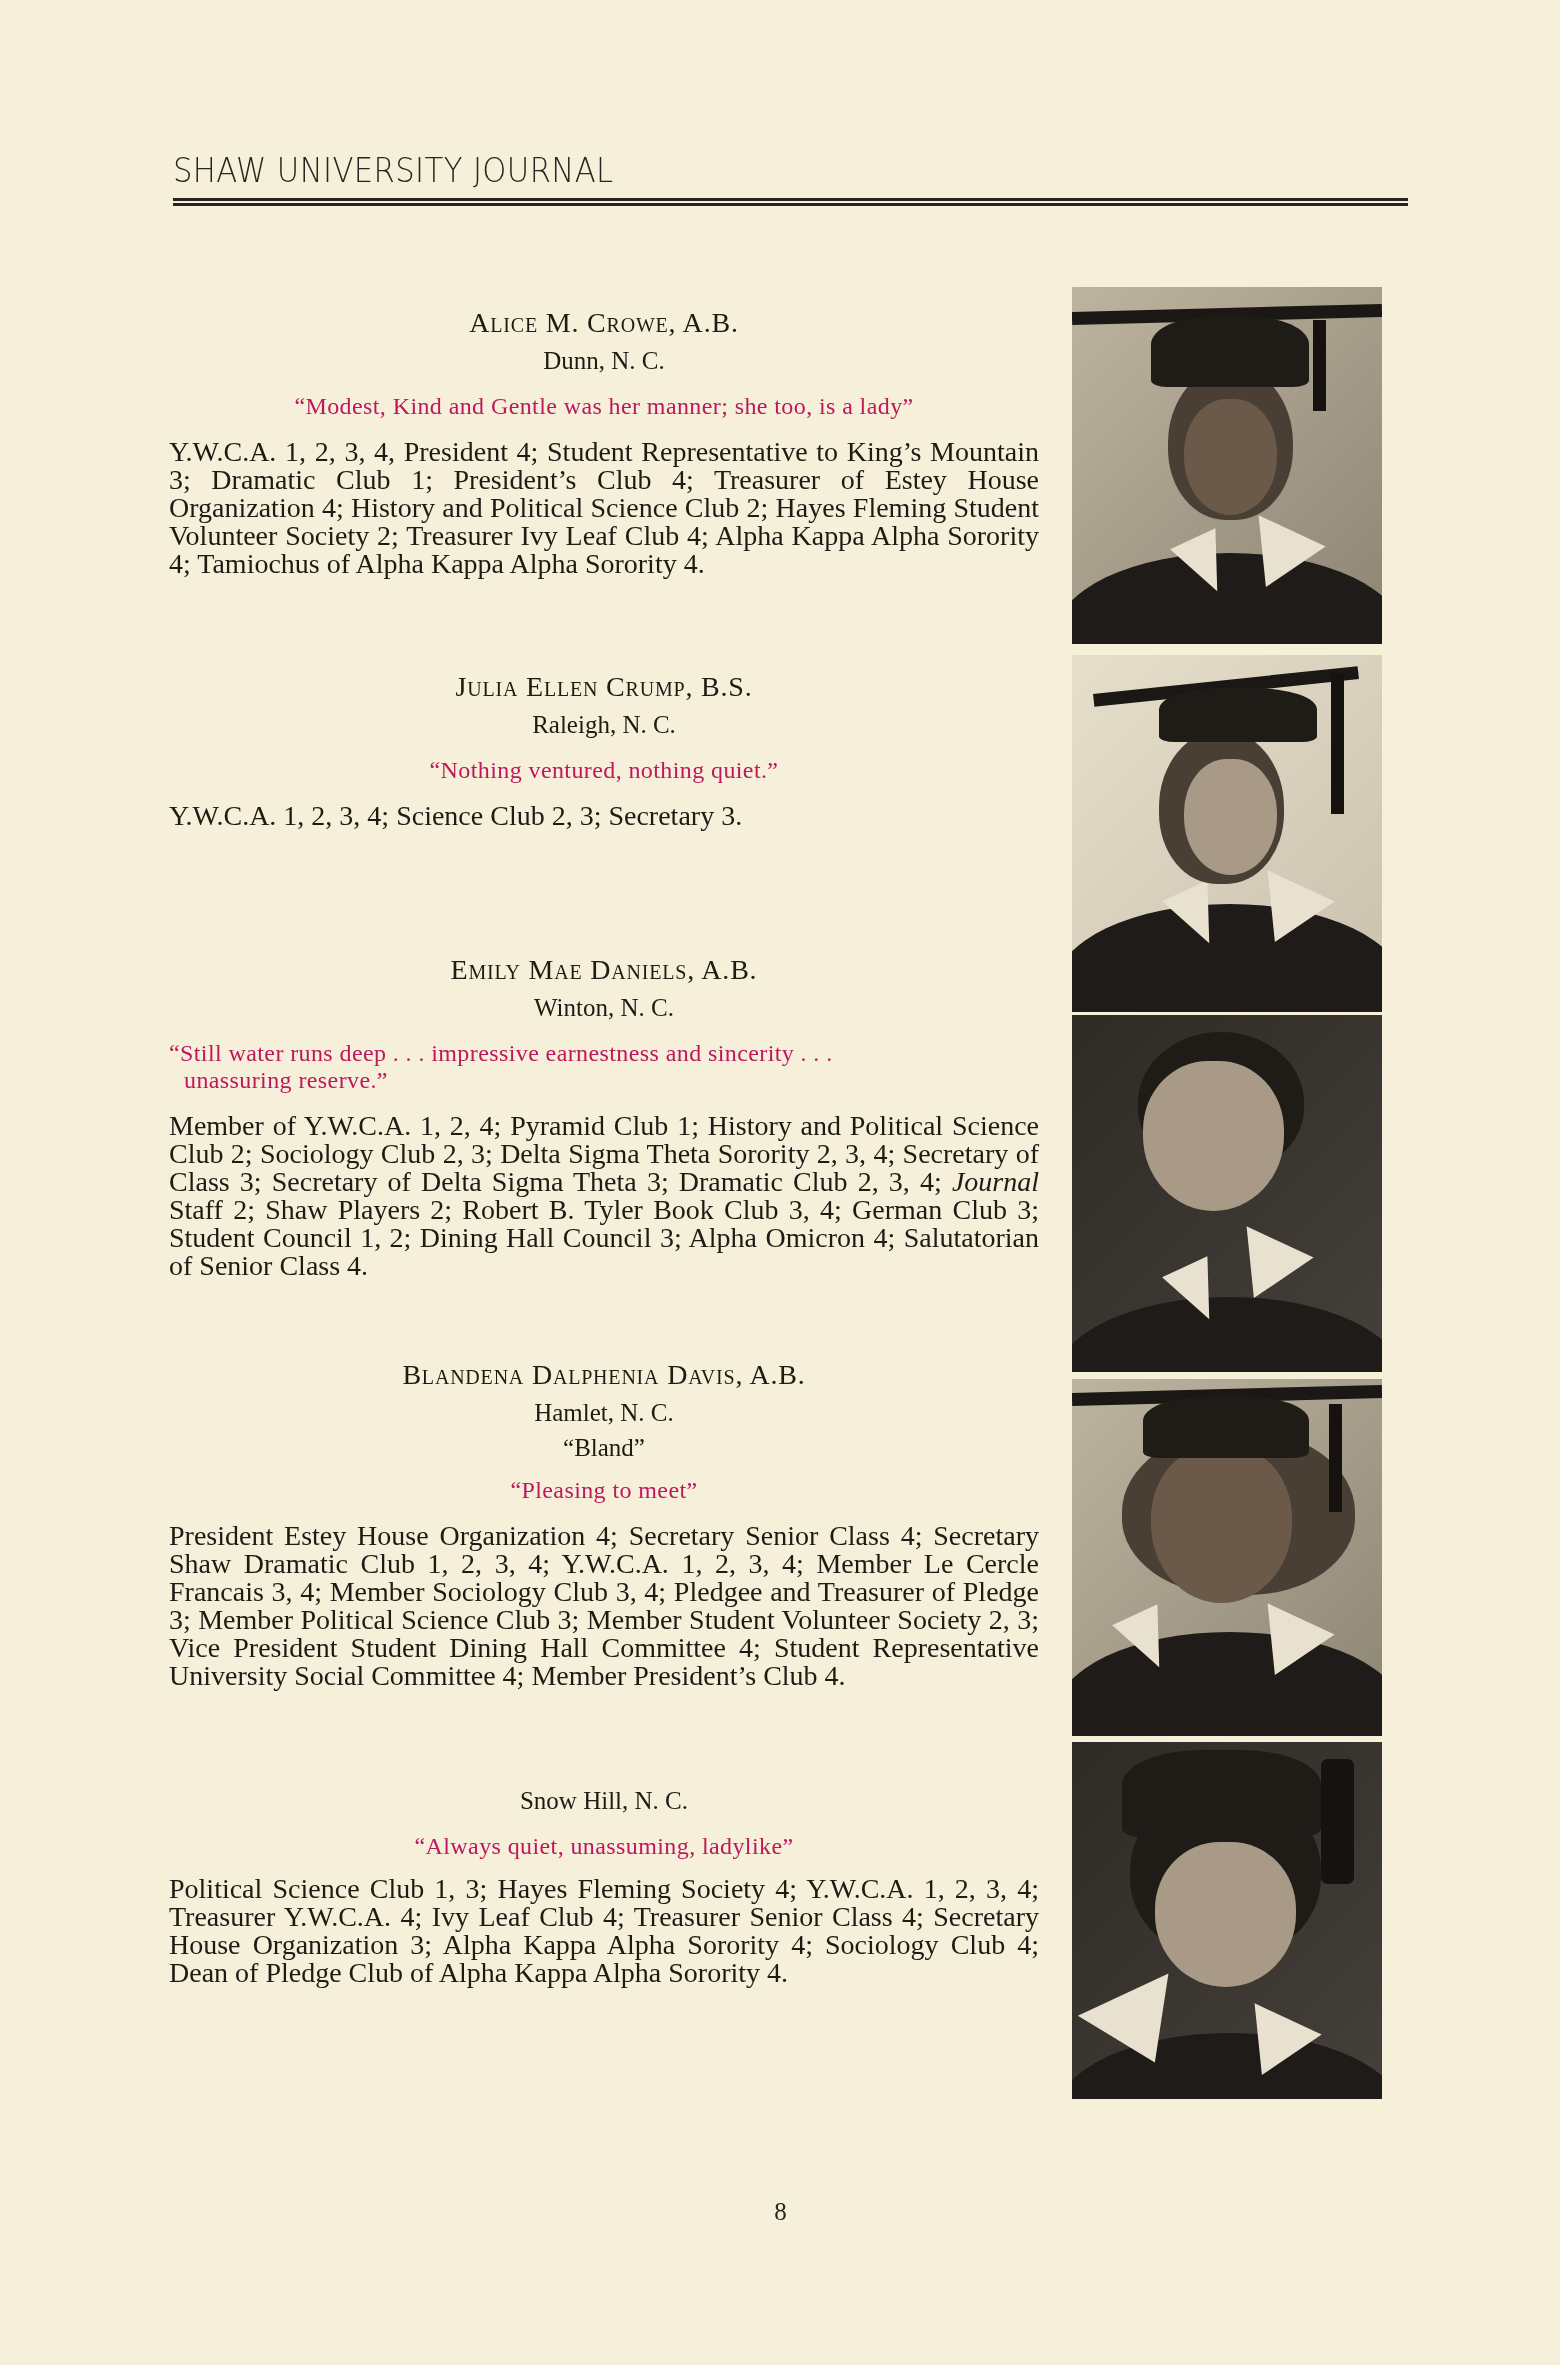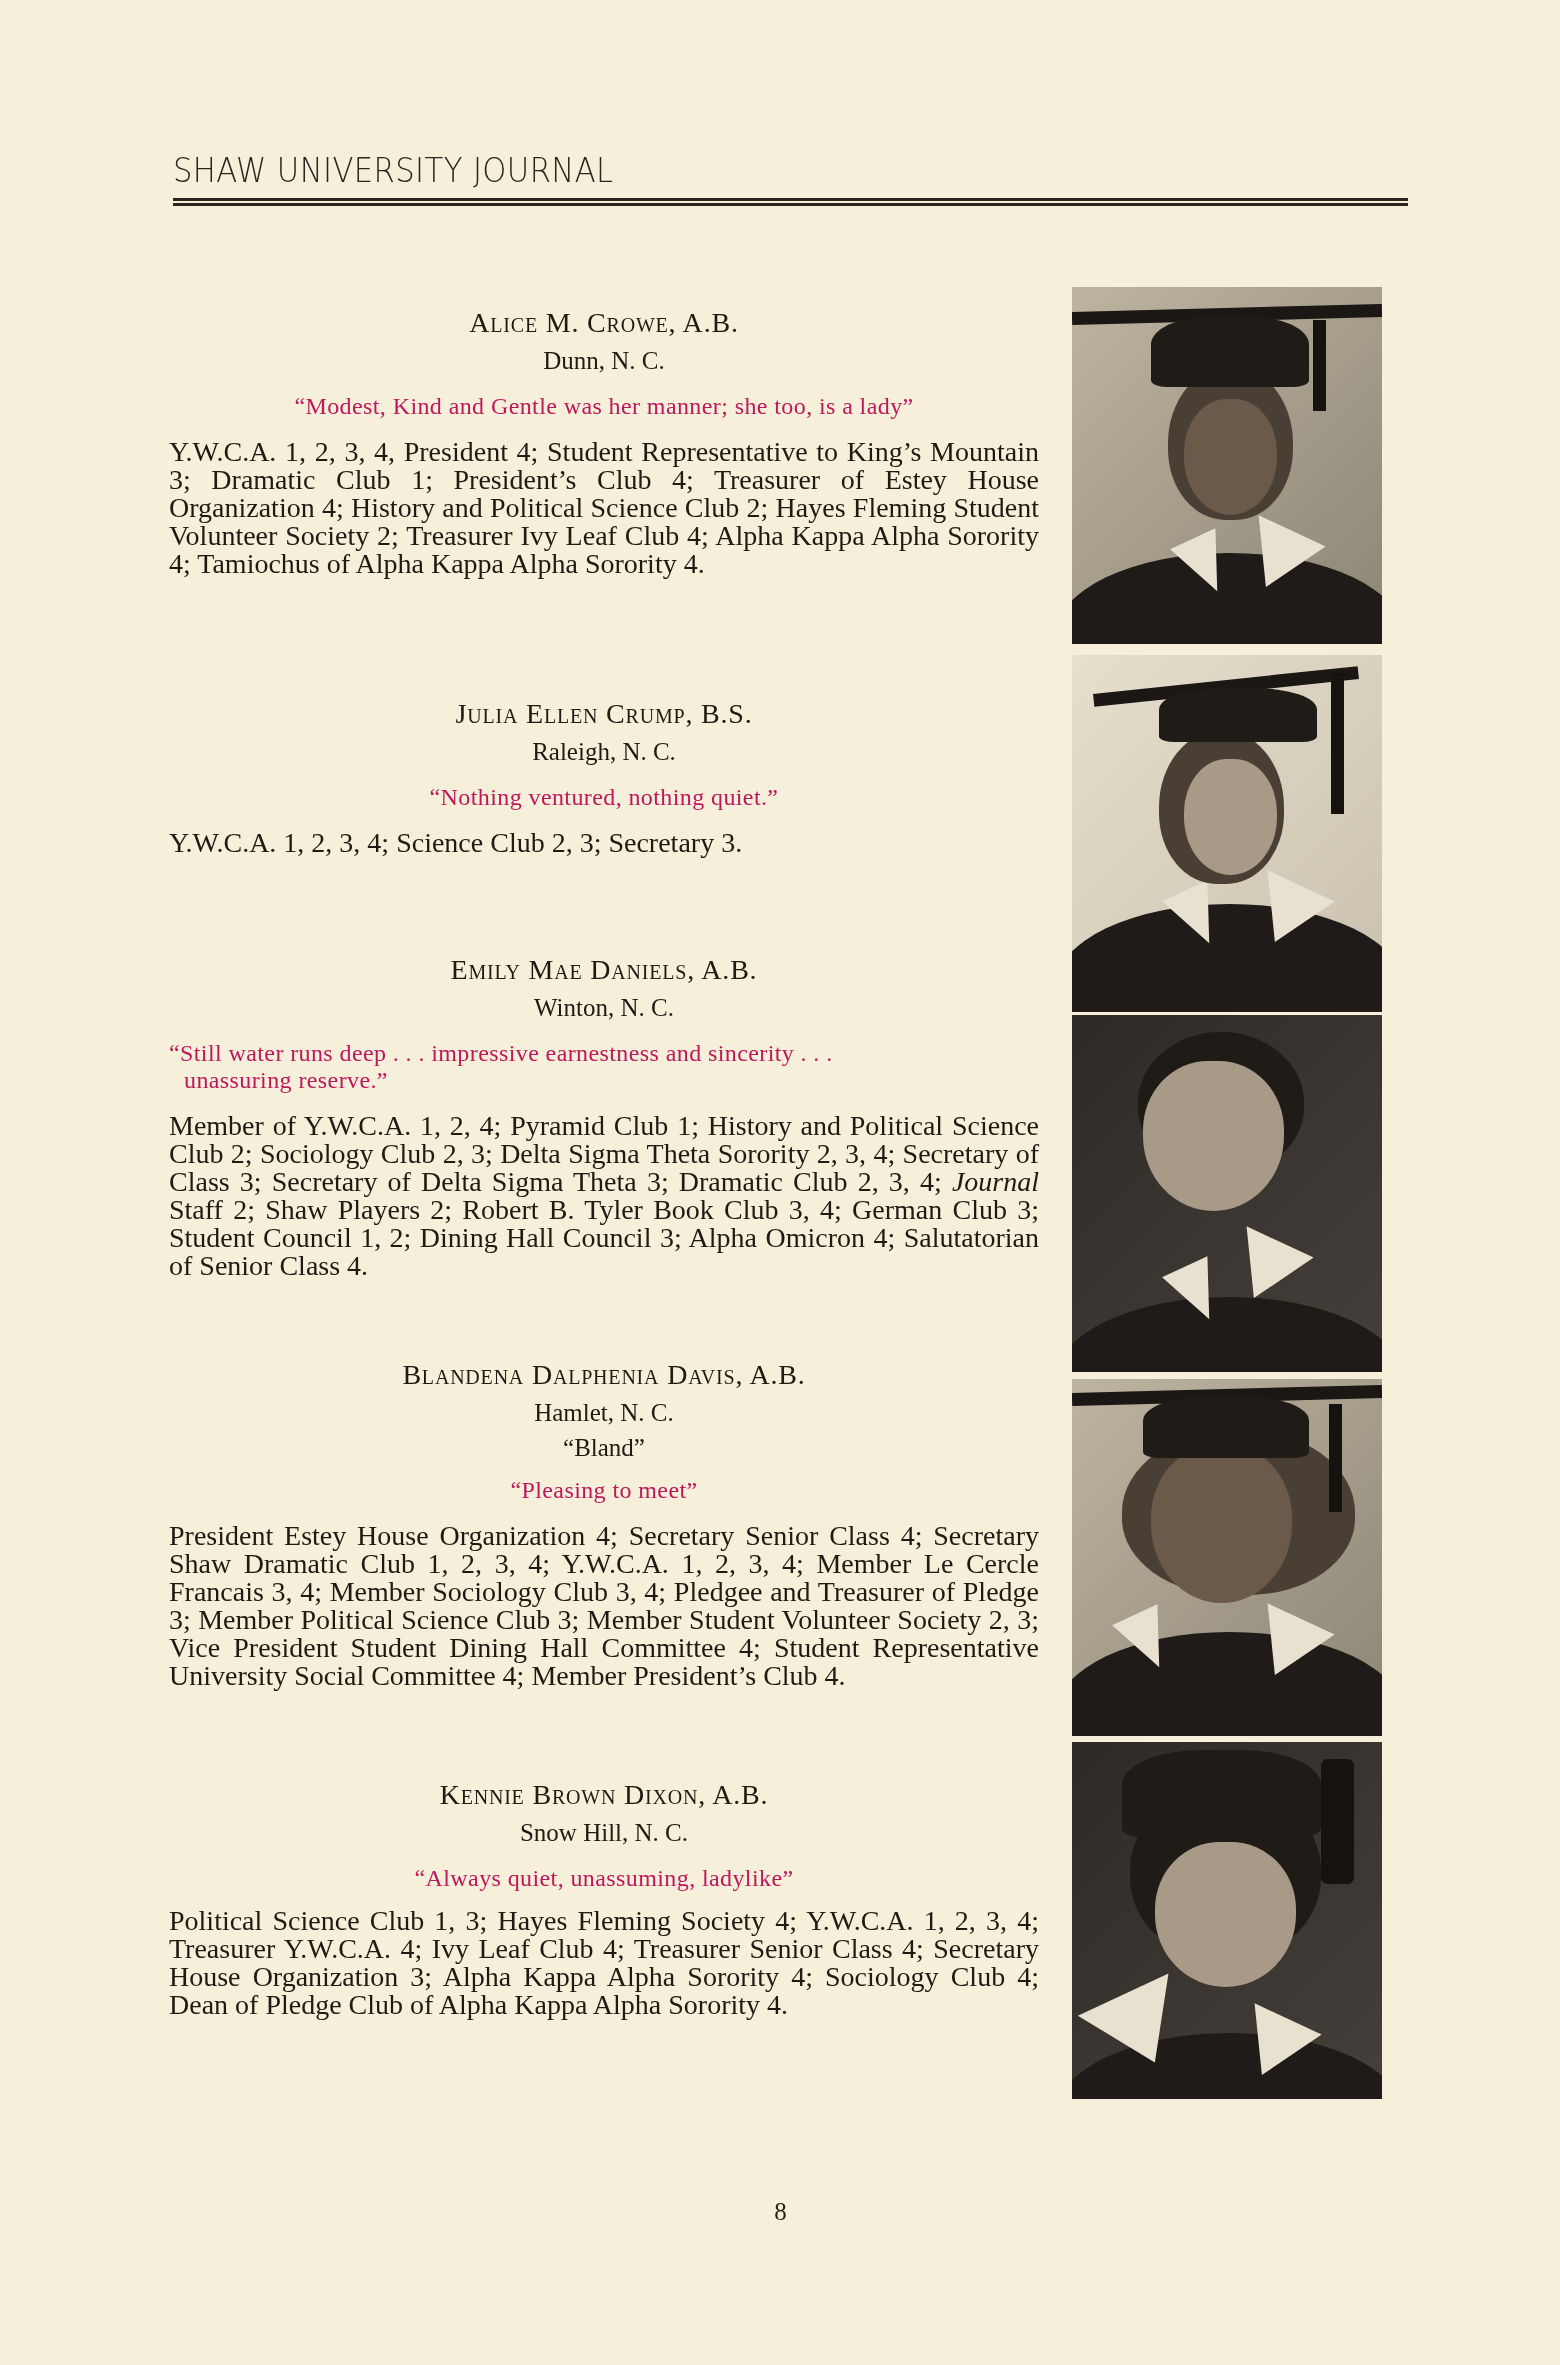--- a/index.html
+++ b/index.html
@@ -93,21 +93,21 @@
 <div class="rule r1"></div>
 <div class="rule r2"></div>
 
 <div class="entry" style="top:307px;">
   <p class="name">Alice M. Crowe, A.B.</p>
   <p class="town">Dunn, N. C.</p>
   <p class="motto" style="margin-top:18px;">“Modest, Kind and Gentle was her manner; she too, is a lady”</p>
   <p class="acts" style="margin-top:18px;">Y.W.C.A. 1, 2, 3, 4, President 4; Student Representative to King’s Mountain 3; Dramatic Club 1; President’s Club 4; Treas­urer of Estey House Organization 4; History and Political Science Club 2; Hayes Fleming Student Volunteer Society 2; Treasurer Ivy Leaf Club 4; Alpha Kappa Alpha Sorority 4; Tamiochus of Alpha Kappa Alpha Sorority 4.</p>
 </div>
 
-<div class="entry" style="top:698px;">
+<div class="entry" style="top:671px;">
   <p class="name">Julia Ellen Crump, B.S.</p>
   <p class="town">Raleigh, N. C.</p>
   <p class="motto" style="margin-top:18px;">“Nothing ventured, nothing quiet.”</p>
   <p class="acts" style="margin-top:18px; text-align:left;">Y.W.C.A. 1, 2, 3, 4; Science Club 2, 3; Secretary 3.</p>
 </div>
 
 <div class="entry" style="top:954px;">
   <p class="name">Emily Mae Daniels, A.B.</p>
   <p class="town">Winton, N. C.</p>
   <p class="motto left" style="margin-top:18px;">
@@ -119,21 +119,20 @@
 
 <div class="entry" style="top:1359px;">
   <p class="name">Blandena Dalphenia Davis, A.B.</p>
   <p class="town">Hamlet, N. C.</p>
   <p class="nick">“Bland”</p>
   <p class="motto" style="margin-top:15px;">“Pleasing to meet”</p>
   <p class="acts" style="margin-top:18px;">President Estey House Organization 4; Secretary Senior Class 4; Secretary Shaw Dramatic Club 1, 2, 3, 4; Y.W.C.A. 1, 2, 3, 4; Member Le Cercle Francais 3, 4; Member Sociology Club 3, 4; Pledgee and Treasurer of Pledge 3; Member Political Science Club 3; Member Student Volunteer Society 2, 3; Vice President Student Dining Hall Committee 4; Student Representative Uni­versity Social Committee 4; Member President’s Club 4.</p>
 </div>
 
 <div class="entry" style="top:1779px;">
-  <p class="name">Kennie Brown Dixon, A.B.</p>
   <p class="town">Snow Hill, N. C.</p>
   <p class="motto" style="margin-top:18px;">“Always quiet, unassuming, ladylike”</p>
   <p class="acts" style="">Political Science Club 1, 3; Hayes Fleming Society 4; Y.W.C.A. 1, 2, 3, 4; Treasurer Y.W.C.A. 4; Ivy Leaf Club 4; Treasurer Senior Class 4; Secretary House Organization 3; Alpha Kappa Alpha Sorority 4; Sociology Club 4; Dean of Pledge Club of Alpha Kappa Alpha Sorority 4.</p>
 </div>
 
 <div class="photo" style="top:287px;">
   <div class="bg-light"></div>
   <div class="gown"></div>
   <div class="collar-l"></div>
   <div class="collar-r"></div>

